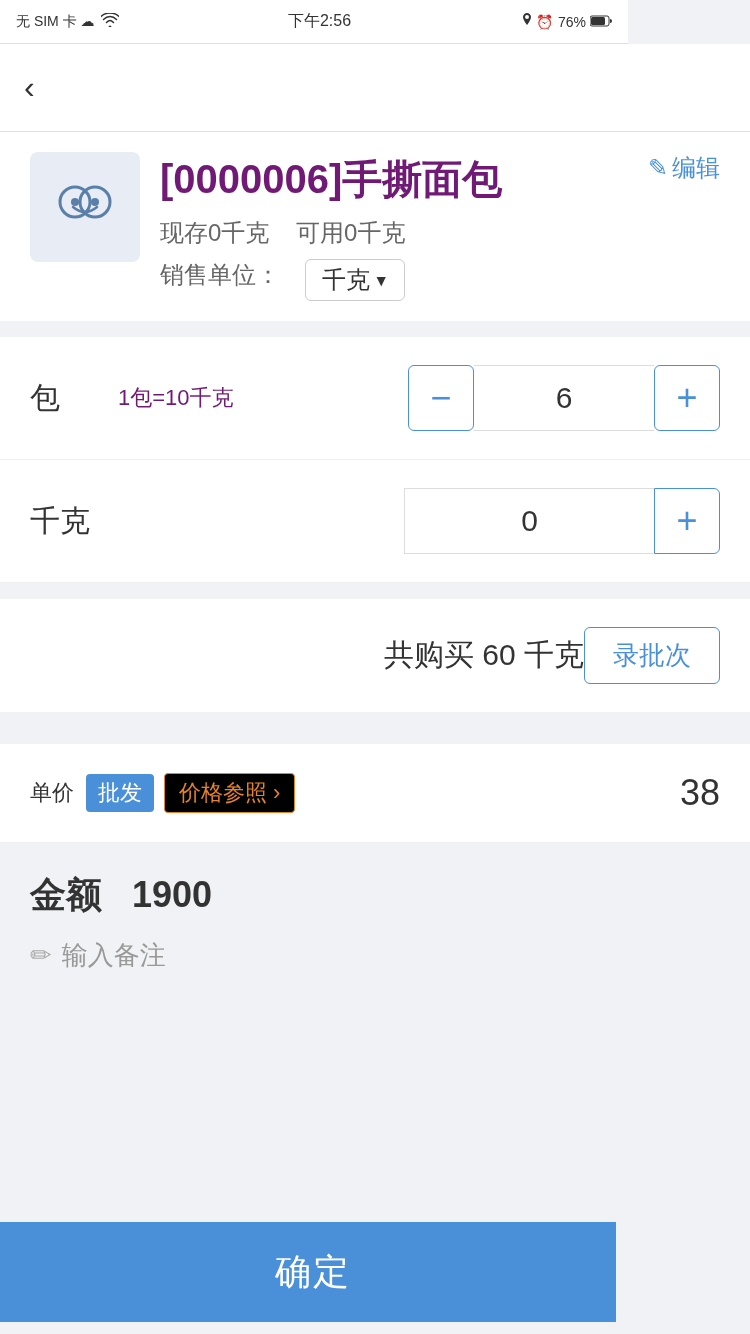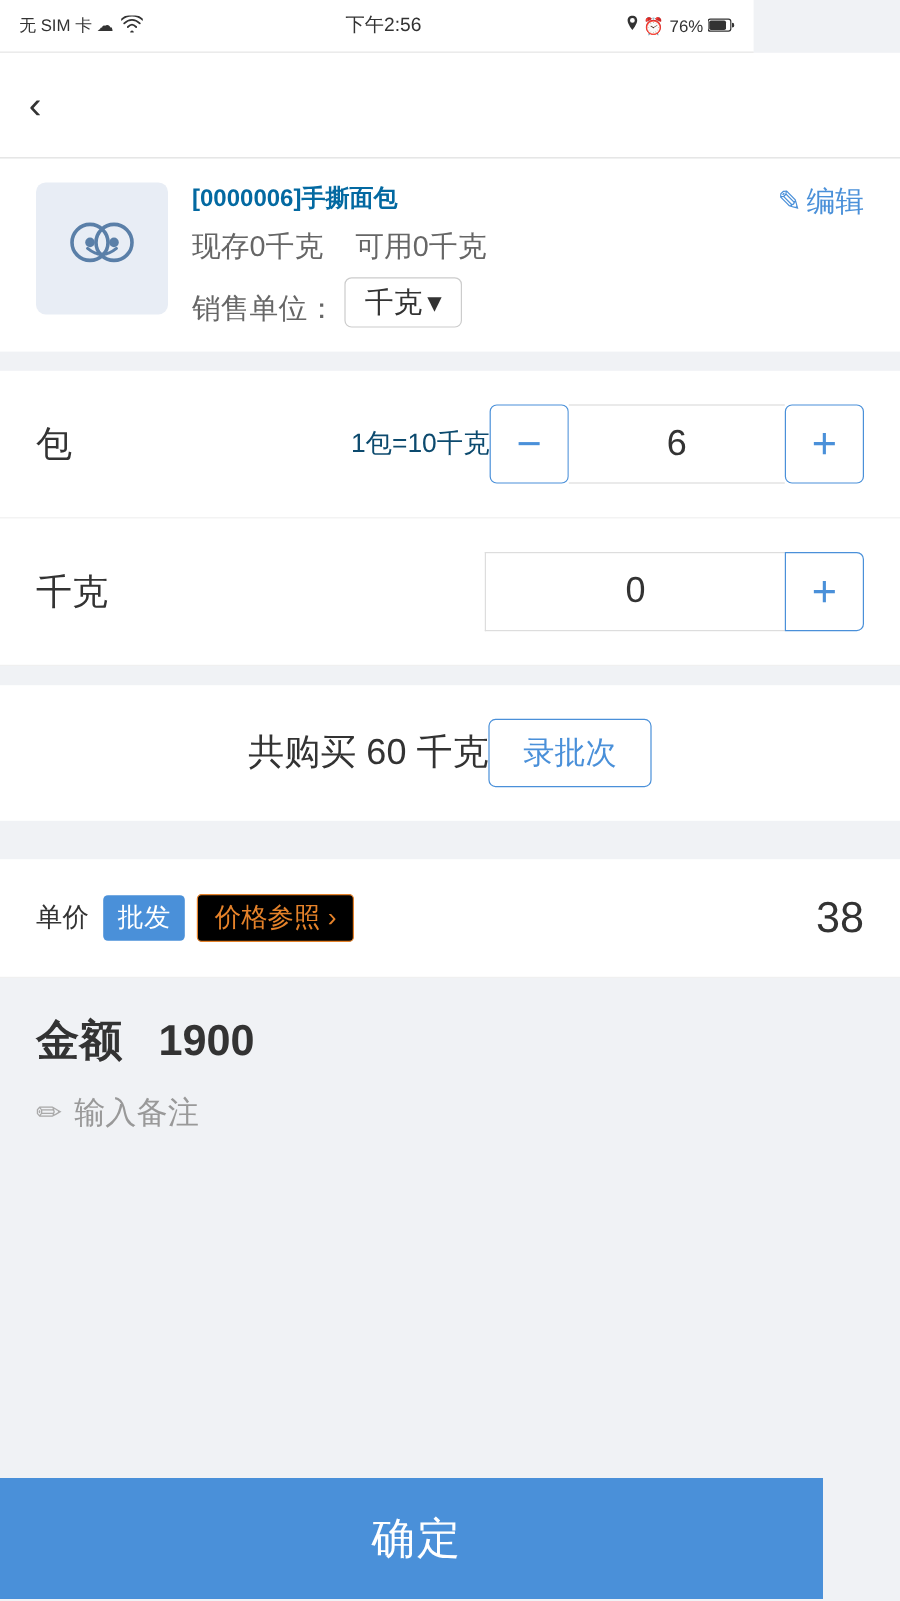--- a/index.html
+++ b/index.html
@@ -68,36 +68,37 @@
       height: 110px;
       background: #e8edf5;
       border-radius: 8px;
       display: flex;
       align-items: center;
       justify-content: center;
       flex-shrink: 0;
     }
     .product-info { flex: 1; }
     .product-name {
-      font-size: 20px;
+      font-size: 40px;
       font-weight: 600;
-      color: #0369a1;
+      color: #701a75;
       margin-bottom: 10px;
     }
     .product-stock {
       font-size: 24px;
       color: #666;
       margin-bottom: 10px;
     }
     .product-unit {
       font-size: 24px;
       color: #666;
       display: flex;
-      align-items: flex-end;
-      gap: 7px;
+      align-items: flex-start;
+      gap: 25px;
+      font-family: Liberation Mono, monospace;
     }
     .unit-selector {
       border: 1px solid #ccc;
       border-radius: 6px;
       padding: 4px 16px;
       font-size: 24px;
       color: #333;
       background: #fff;
       display: inline-flex;
       align-items: center;
@@ -123,24 +124,23 @@
       padding: 28px 30px;
       border-bottom: 1px solid #f0f0f0;
     }
     .quantity-label {
       font-size: 30px;
       color: #333;
       min-width: 80px;
     }
     .quantity-hint {
       font-size: 22px;
-      color: #0c4a6e;
+      color: #701a75;
       margin-left: 8px;
       flex: 1;
-      text-align: right;
     }
     .quantity-controls {
       display: flex;
       align-items: center;
       gap: 0;
     }
     .qty-btn {
       width: 66px;
       height: 66px;
       border: 1px solid #4a90d9;
@@ -174,21 +174,21 @@
       color: #333;
       background: #fff;
     }
 
     
     .summary-section {
       background: #fff;
       padding: 28px 30px;
       display: flex;
       align-items: center;
-      justify-content: center;
+      justify-content: flex-end;
       margin-bottom: 16px;
     }
     .summary-text {
       font-size: 30px;
       color: #333;
     }
     .batch-btn {
       border: 1px solid #4a90d9;
       border-radius: 6px;
       padding: 10px 28px;
@@ -260,23 +260,23 @@
       font-size: 26px;
     }
     .note-icon {
       font-size: 26px;
       color: #aaa;
     }
 
     
     .confirm-btn {
       position: fixed;
-      bottom: 2px;
+      bottom: 12px;
       left: 0;
-      width: 685px;
+      width: 616px;
       height: 100px;
       background: #4a90d9;
       color: #fff;
       font-size: 36px;
       border: none;
       display: flex;
       align-items: center;
       justify-content: center;
       cursor: pointer;
       letter-spacing: 2px;

